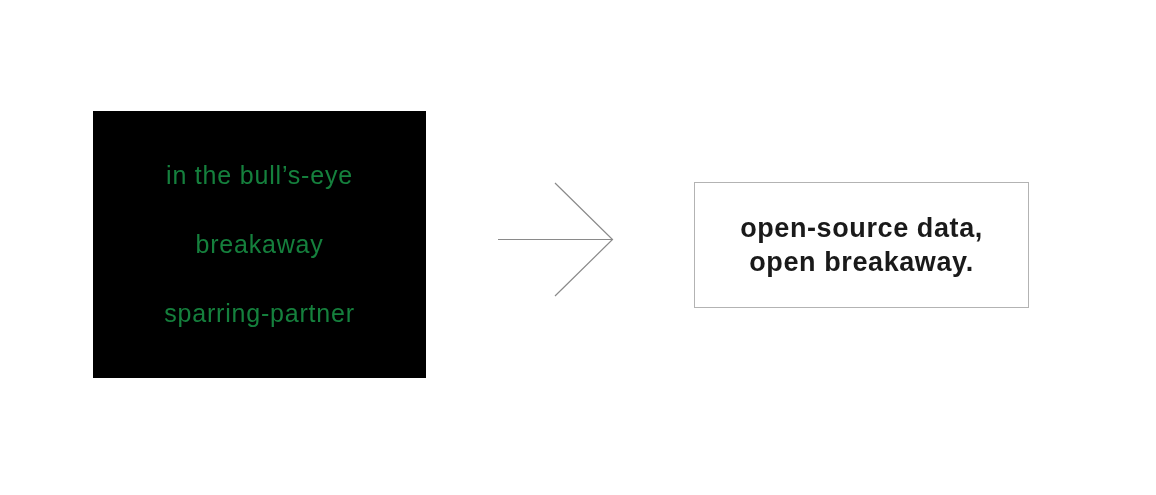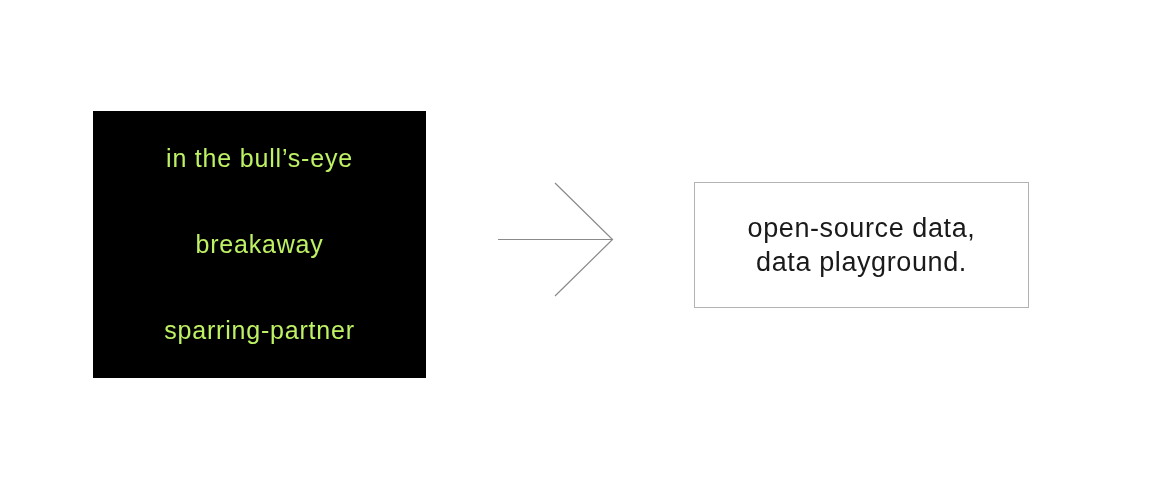--- a/index.html
+++ b/index.html
@@ -16,27 +16,26 @@
     height: 495px;
     background: #ffffff;
   }
   .black-card {
     position: absolute;
     left: 93px;
     top: 111px;
     width: 333px;
     height: 267px;
     background: #000000;
-    color: #bef264;
+    color: #15803d;
     display: flex;
     flex-direction: column;
     justify-content: center;
     align-items: center;
     text-align: center;
-    gap: 17px;
   }
   .black-card .line {
     font-size: 25px;
     line-height: 69px;
     letter-spacing: 0.8px;
     font-weight: 400;
     white-space: nowrap;
   }
   .arrow-wrap {
     position: absolute;
@@ -57,21 +56,21 @@
     display: flex;
     flex-direction: column;
     justify-content: center;
     align-items: center;
     text-align: center;
   }
   .white-card .line {
     font-size: 27px;
     line-height: 34px;
     letter-spacing: 0.6px;
-    font-weight: 400;
+    font-weight: 700;
     white-space: nowrap;
   }
 </style>
 </head>
 <body>
 
 <div class="canvas">
 
   <div class="black-card">
     <div class="line">in the bull’s-eye</div>
@@ -79,16 +78,16 @@
     <div class="line">sparring-partner</div>
   </div>
 
   <svg class="arrow-wrap" viewBox="0 0 117 116" xmlns="http://www.w3.org/2000/svg" aria-hidden="true">
     <line x1="1" y1="57.5" x2="115" y2="57.5" stroke="#8a8a8a" stroke-width="1.2"></line>
     <polyline points="58,1 115.5,57.5 58,114" fill="none" stroke="#8a8a8a" stroke-width="1.2"></polyline>
   </svg>
 
   <div class="white-card">
     <div class="line">open-source data,</div>
-    <div class="line">data playground.</div>
+    <div class="line">open breakaway.</div>
   </div>
 
 </div>
 
 </body></html>

